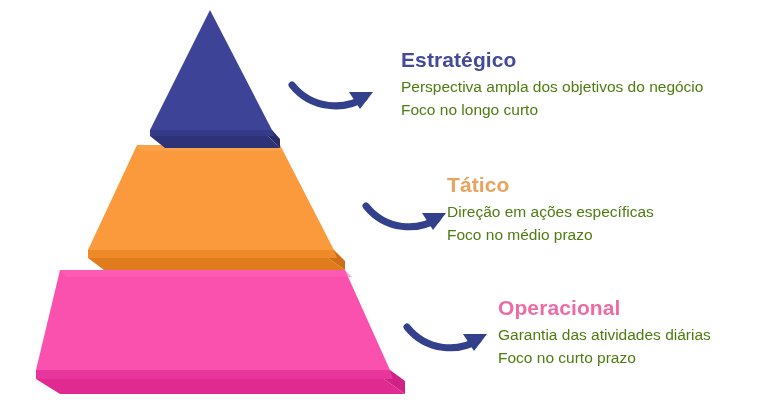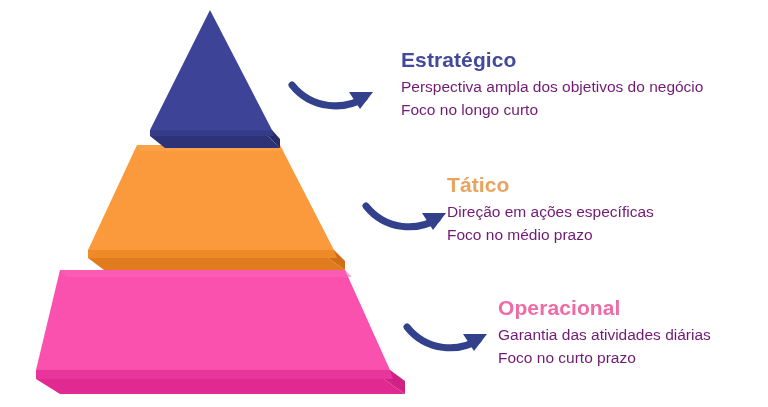--- a/index.html
+++ b/index.html
@@ -41,21 +41,21 @@
     font-weight: bold;
     letter-spacing: 0.1px;
     line-height: 26px;
     margin: 0 0 2px 0;
     white-space: nowrap;
   }
 
   .level-line {
     font-size: 15.5px;
     font-weight: normal;
-    color: #701a75;
+    color: #4d7c0f;
     line-height: 23px;
     white-space: nowrap;
   }
 
   #text-strategic { left: 401px; top: 47px; }
   #text-tactical  { left: 447px; top: 172px; }
   #text-operational { left: 498px; top: 295px; }
 
   #title-strategic   { color: #434a99; }
   #title-tactical    { color: #e9a35f; }

